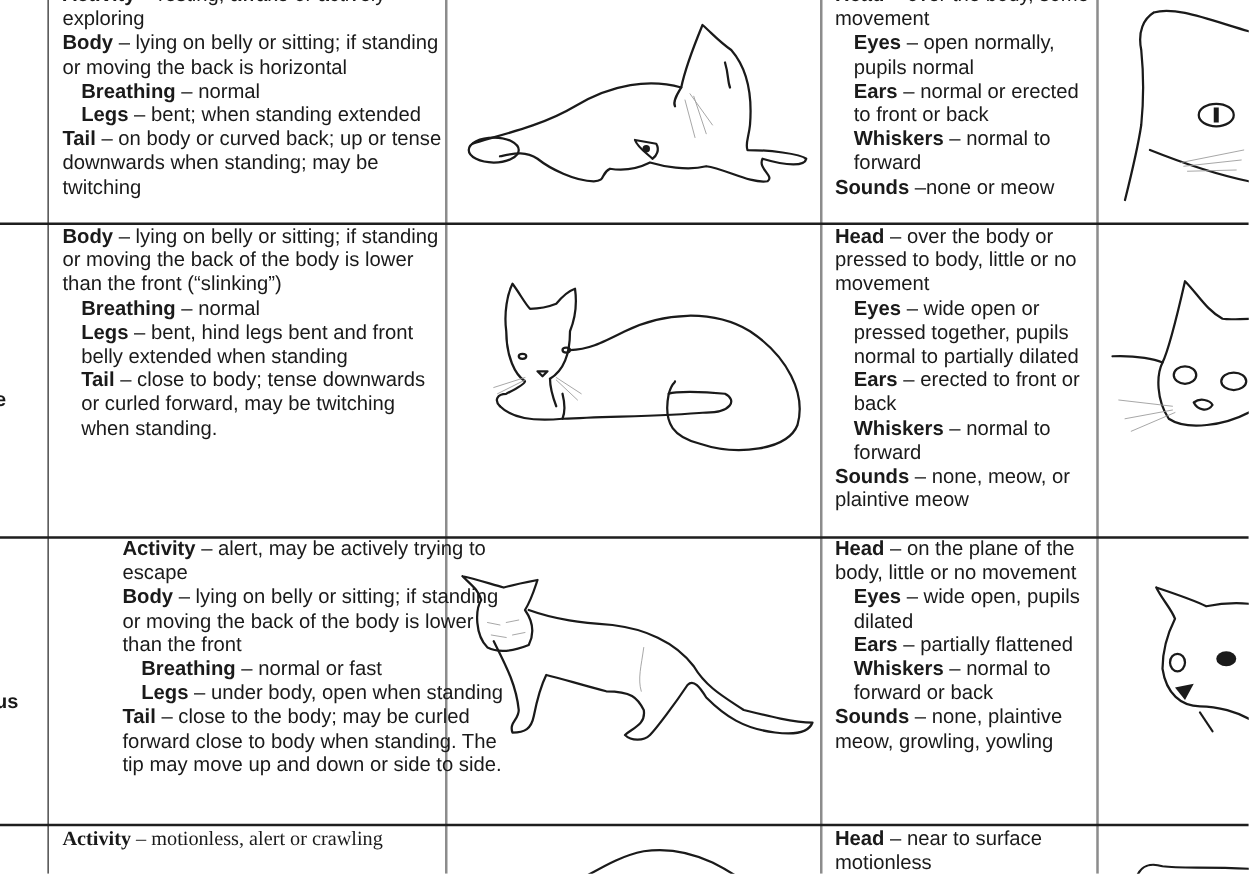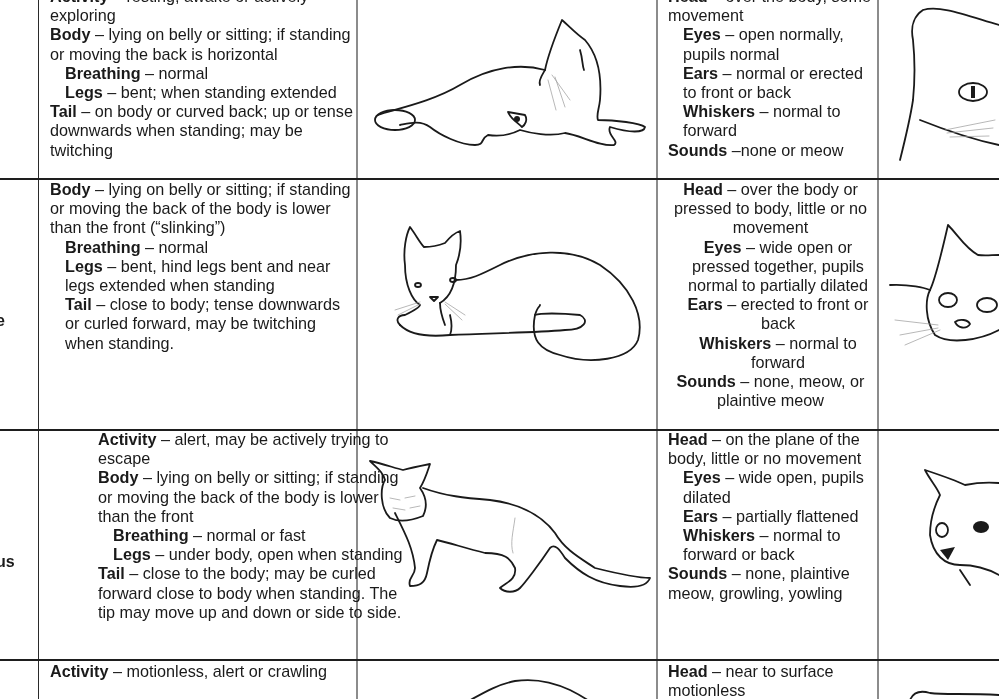--- a/index.html
+++ b/index.html
@@ -61,24 +61,24 @@
   <ellipse cx="88" cy="92" rx="14" ry="9"></ellipse>
   <path class="fillk" d="M86,86 L90,86 L90,98 L86,98 Z"></path>
   <path d="M35,120 C60,130 90,140 114,145"></path>
   <path class="thin" d="M60,130 L110,120 M62,133 L108,128 M65,137 L104,136"></path>
 </svg>
 
 <div class="rowlabel" style="top:312px;">e</div>
 <div class="cell" style="left:50px; top:180px; width:305px;">
   <p><b>Body</b><span> – lying on belly or sitting; if standing or moving the back of the body is lower than the front (“slinking”)</span></p>
   <p class="ind"><b>Breathing</b><span> – normal</span></p>
-  <p class="ind"><b>Legs</b><span> – bent, hind legs bent and near legs extended when standing</span></p>
+  <p class="ind"><b>Legs</b><span> – bent, hind legs bent and front belly extended when standing</span></p>
   <p class="ind"><b>Tail</b><span> – close to body; tense downwards or curled forward, may be twitching when standing.</span></p>
 </div>
-<div class="cell" style="left:668px; top:180px; width:205px;text-align:center;">
+<div class="cell" style="left:668px; top:180px; width:205px;">
   <p><b>Head</b><span> – over the body or pressed to body, little or no movement</span></p>
   <p class="ind"><b>Eyes</b><span> – wide open or pressed together, pupils normal to partially dilated</span></p>
   <p class="ind"><b>Ears</b><span> – erected to front or back</span></p>
   <p class="ind"><b>Whiskers</b><span> – normal to forward</span></p>
   <p><b>Sounds</b><span> – none, meow, or plaintive meow</span></p>
 </div>
 <svg class="art" style="left:390px; top:225px;" width="260" height="160" viewBox="0 0 260 160">
   <path d="M10,100 C5,95 8,90 15,90 C25,85 30,82 30,80 C22,75 15,60 15,40 C13,25 16,10 20,2 C26,10 30,18 34,22 C42,22 50,20 55,18 C60,12 64,8 70,6 C72,20 70,30 66,40 C66,60 60,72 50,78"></path>
   <path d="M66,55 C80,55 90,50 110,40 C140,25 180,22 210,40 C240,60 255,90 248,115 C240,135 200,140 170,130 C150,125 140,115 145,90 C148,80 150,82 150,80"></path>
   <path d="M10,100 C20,110 40,112 60,110 C100,108 140,108 175,105 C195,105 200,95 190,90 C170,88 150,88 145,90"></path>
@@ -118,21 +118,21 @@
   <path class="thin" d="M150,60 C148,75 145,85 148,95"></path>
 </svg>
 <svg class="art" style="left:915px; top:465px;" width="84" height="150" viewBox="0 0 84 150">
   <path d="M10,5 C15,15 22,22 25,30 C20,40 15,55 15,70 C18,90 30,100 45,100 C60,100 75,105 84,110 M10,5 C25,10 40,15 50,20 C60,18 72,17 84,18"></path>
   <ellipse cx="27" cy="65" rx="6" ry="7"></ellipse>
   <path class="fillk" d="M58,62 a8,6 0 1,0 16,0 a8,6 0 1,0 -16,0"></path>
   <path class="fillk" d="M25,85 L40,82 L33,95 Z"></path>
   <path d="M45,105 L55,120"></path>
 </svg>
 
-<div class="cell" style="left:50px; top:662px; width:305px;">
+<div class="cell" style="left:50px; top:662px; width:305px;font-family:Liberation Serif, serif;">
   <p><b>Activity</b><span> – motionless, alert or crawling</span></p>
 </div>
 <div class="cell" style="left:668px; top:662px; width:205px;">
   <p><b>Head</b><span> – near to surface motionless</span></p>
 </div>
 <svg class="art" style="left:460px; top:675px;" width="150" height="30" viewBox="0 0 150 30">
   <path d="M5,28 C20,20 35,10 55,6 C75,3 95,8 110,15 C120,20 128,25 135,30"></path>
 </svg>
 <svg class="art" style="left:905px; top:685px;" width="94" height="20" viewBox="0 0 94 20">
   <path d="M5,15 C8,8 15,5 25,8 C40,10 60,8 94,10"></path>

